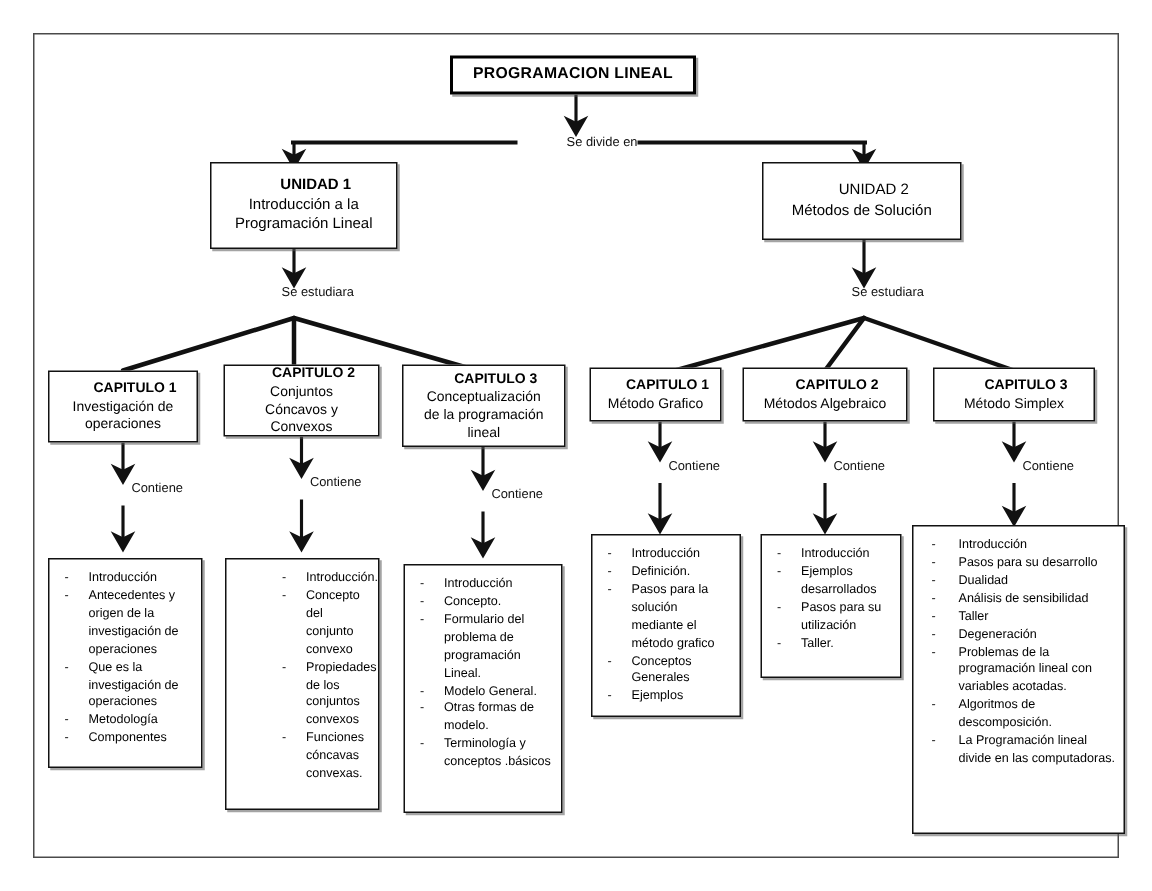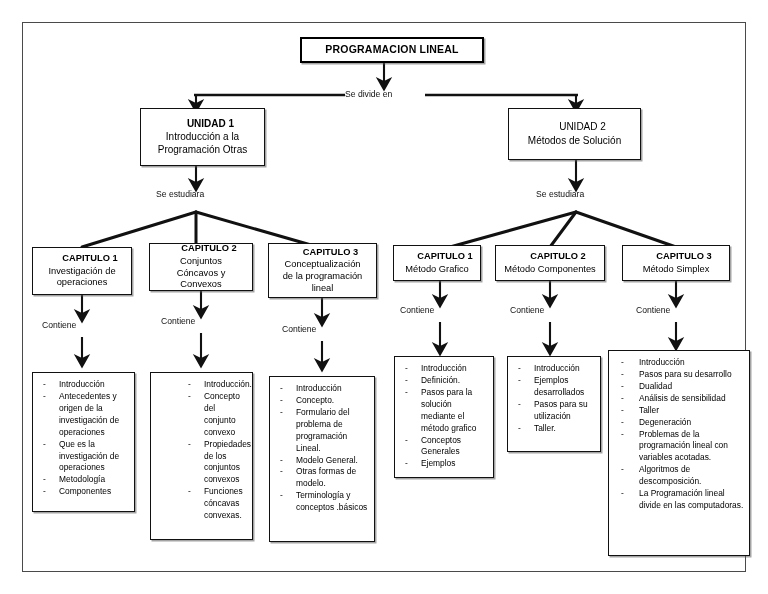--- a/index.html
+++ b/index.html
@@ -50,21 +50,21 @@
   .node .ttl{font-weight:bold;margin-left:16px;}
   .node .sub{font-weight:normal;}
   .unit{font-size:10px;}
   .unit .ttl{font-weight:bold;margin-bottom:1px;}
   .unit.plain .ttl{font-weight:normal;}
   .chap{font-size:9.3px;}
   .chap .ttl{font-weight:bold;margin-bottom:1px;}
   .edge-label{
     position:absolute;
     font-size:8.6px;
-    text-align:left;
+    text-align:right;
     white-space:nowrap;
     color:#111;
   }
   .listbox{
     position:absolute;
     box-sizing:border-box;
     background:#fff;
     border:1px solid #111;
     box-shadow:1.5px 1.5px 0 rgba(90,90,90,.55);
     padding:6px 5px 6px 4px;
@@ -140,32 +140,32 @@
 
       <line x1="440" y1="281" x2="440" y2="300" marker-end="url(#arw)"></line>
       <line x1="550" y1="281" x2="550" y2="300" marker-end="url(#arw)"></line>
       <line x1="676" y1="281" x2="676" y2="300" marker-end="url(#arw)"></line>
       <line x1="440" y1="322" x2="440" y2="348" marker-end="url(#arw)"></line>
       <line x1="550" y1="322" x2="550" y2="348" marker-end="url(#arw)"></line>
       <line x1="676" y1="322" x2="676" y2="343" marker-end="url(#arw)"></line>
     </g>
   </svg>
 
-  <div class="node root" style="left:300px;top:37px;width:184px;height:26px;">
+  <div class="node root" style="left:300px;top:37px;width:164px;height:26px;">
     <span>PROGRAMACION LINEAL</span>
   </div>
 
   <div class="edge-label" style="left:345px;top:89px;width:80px;">
     <span>Se divide en</span>
   </div>
 
   <div class="node unit" style="left:140px;top:108px;width:125px;height:58px;">
     <span class="ttl">UNIDAD 1</span>
     <span class="sub">Introducción a la</span>
-    <span class="sub">Programación Otras</span>
+    <span class="sub">Programación Lineal</span>
   </div>
 
   <div class="node unit plain" style="left:508px;top:108px;width:133px;height:52px;">
     <span class="ttl">UNIDAD 2</span>
     <span class="sub">Métodos de Solución</span>
   </div>
 
   <div class="edge-label" style="left:156px;top:189px;width:80px;">
     <span>Se estudiara</span>
   </div>
@@ -193,21 +193,21 @@
     <span class="sub">lineal</span>
   </div>
 
   <div class="node chap" style="left:393px;top:245px;width:88px;height:36px;">
     <span class="ttl">CAPITULO 1</span>
     <span class="sub">Método Grafico</span>
   </div>
 
   <div class="node chap" style="left:495px;top:245px;width:110px;height:36px;">
     <span class="ttl">CAPITULO 2</span>
-    <span class="sub">Método Componentes</span>
+    <span class="sub">Métodos Algebraico</span>
   </div>
 
   <div class="node chap" style="left:622px;top:245px;width:108px;height:36px;">
     <span class="ttl">CAPITULO 3</span>
     <span class="sub">Método Simplex</span>
   </div>
 
   <div class="edge-label" style="left:42px;top:320px;width:80px;">
     <span>Contiene</span>
   </div>

